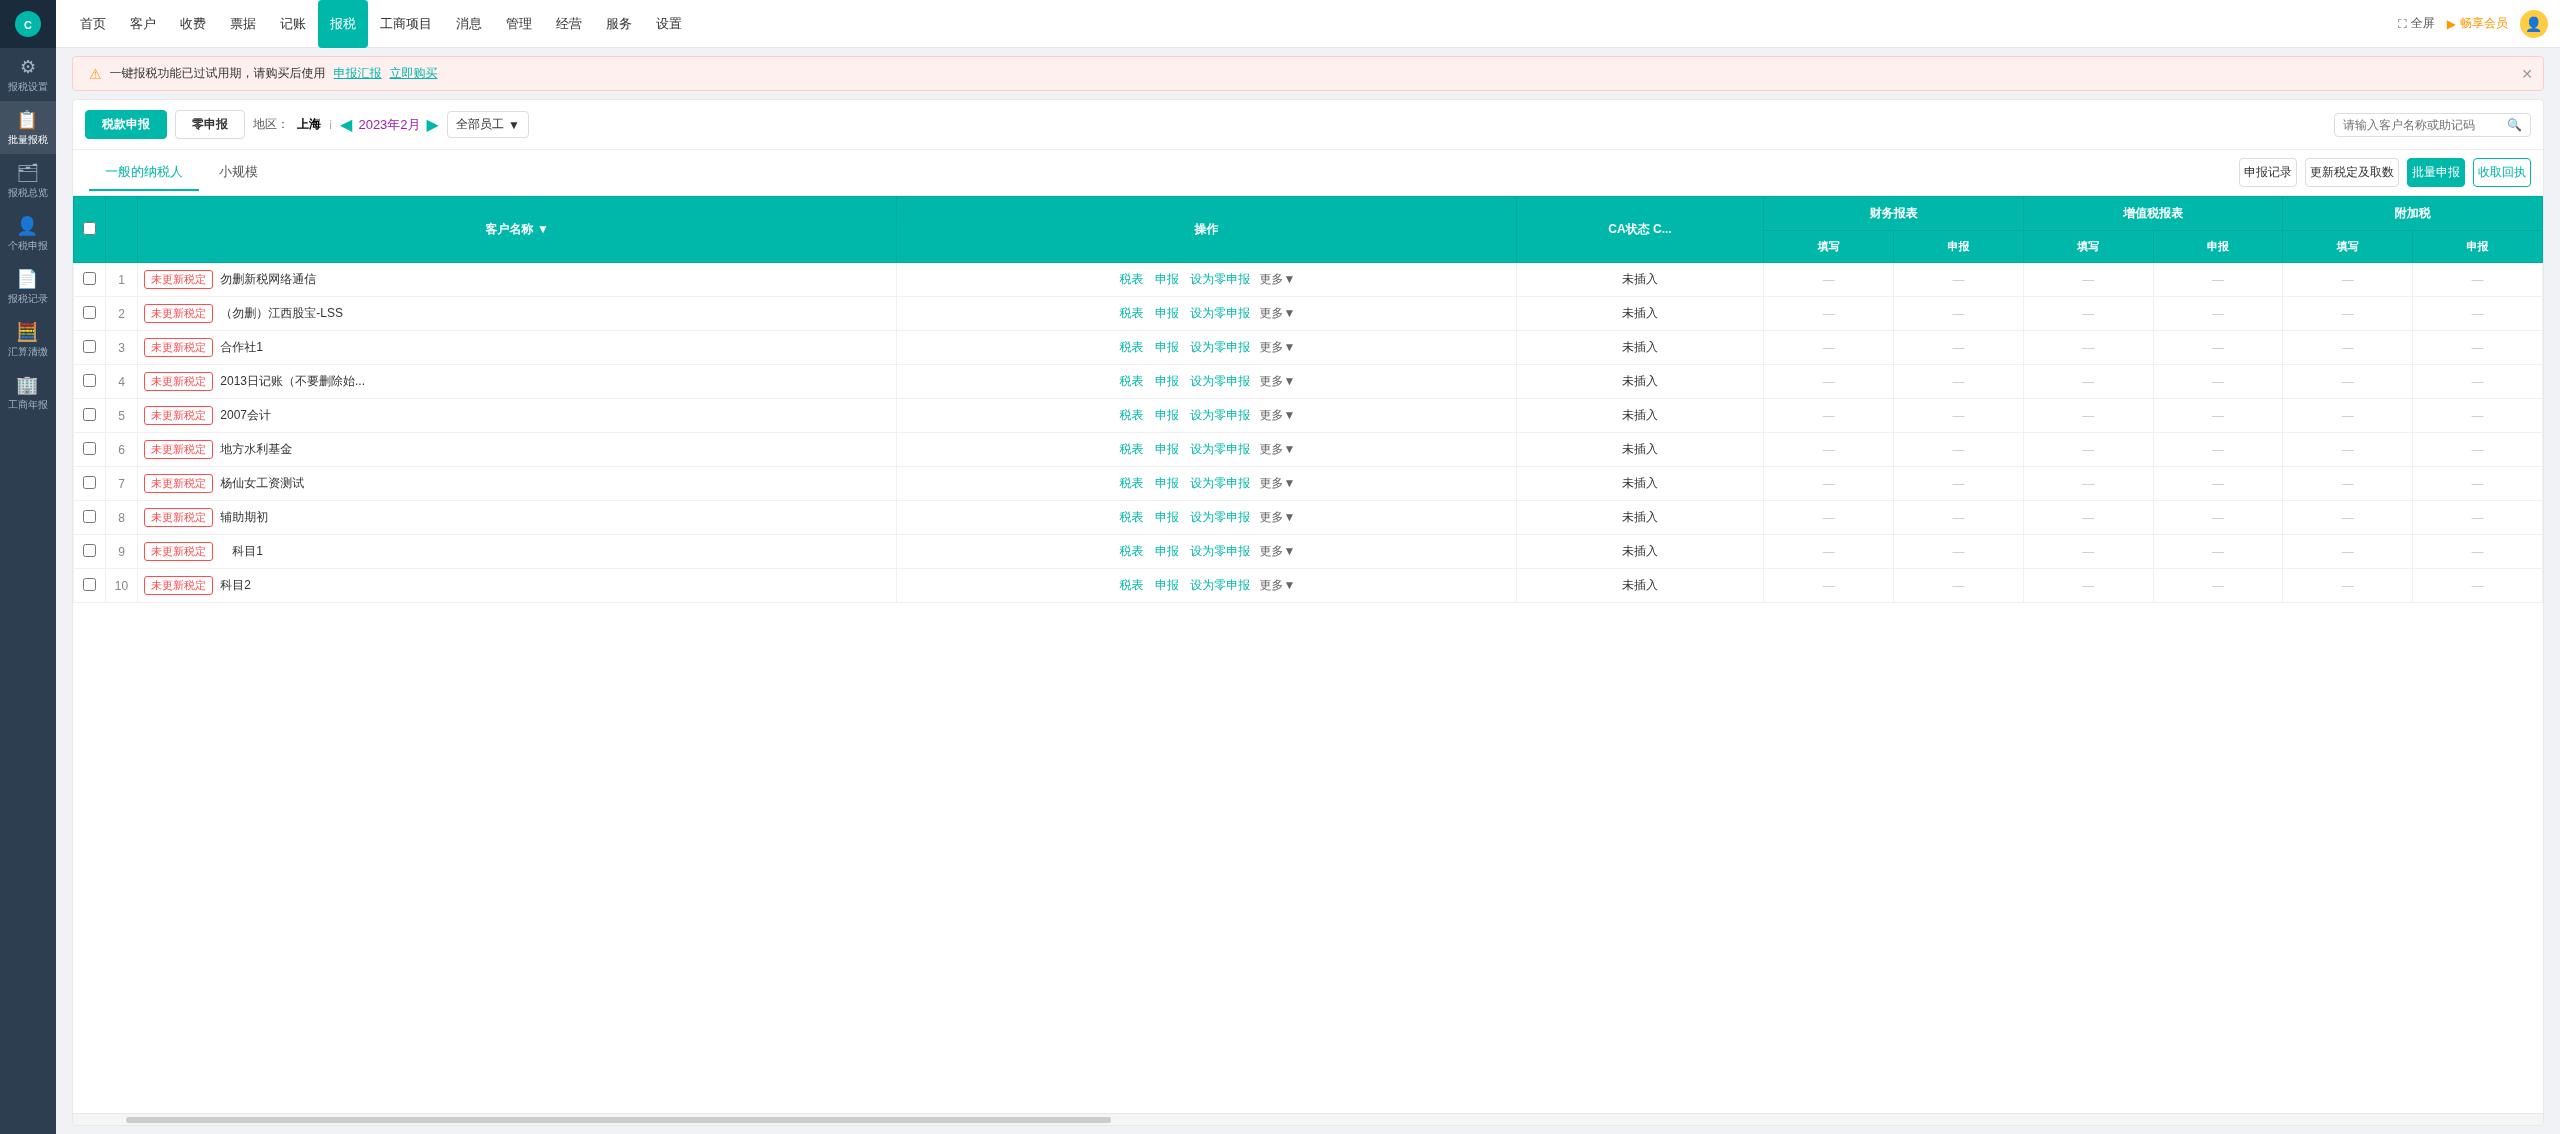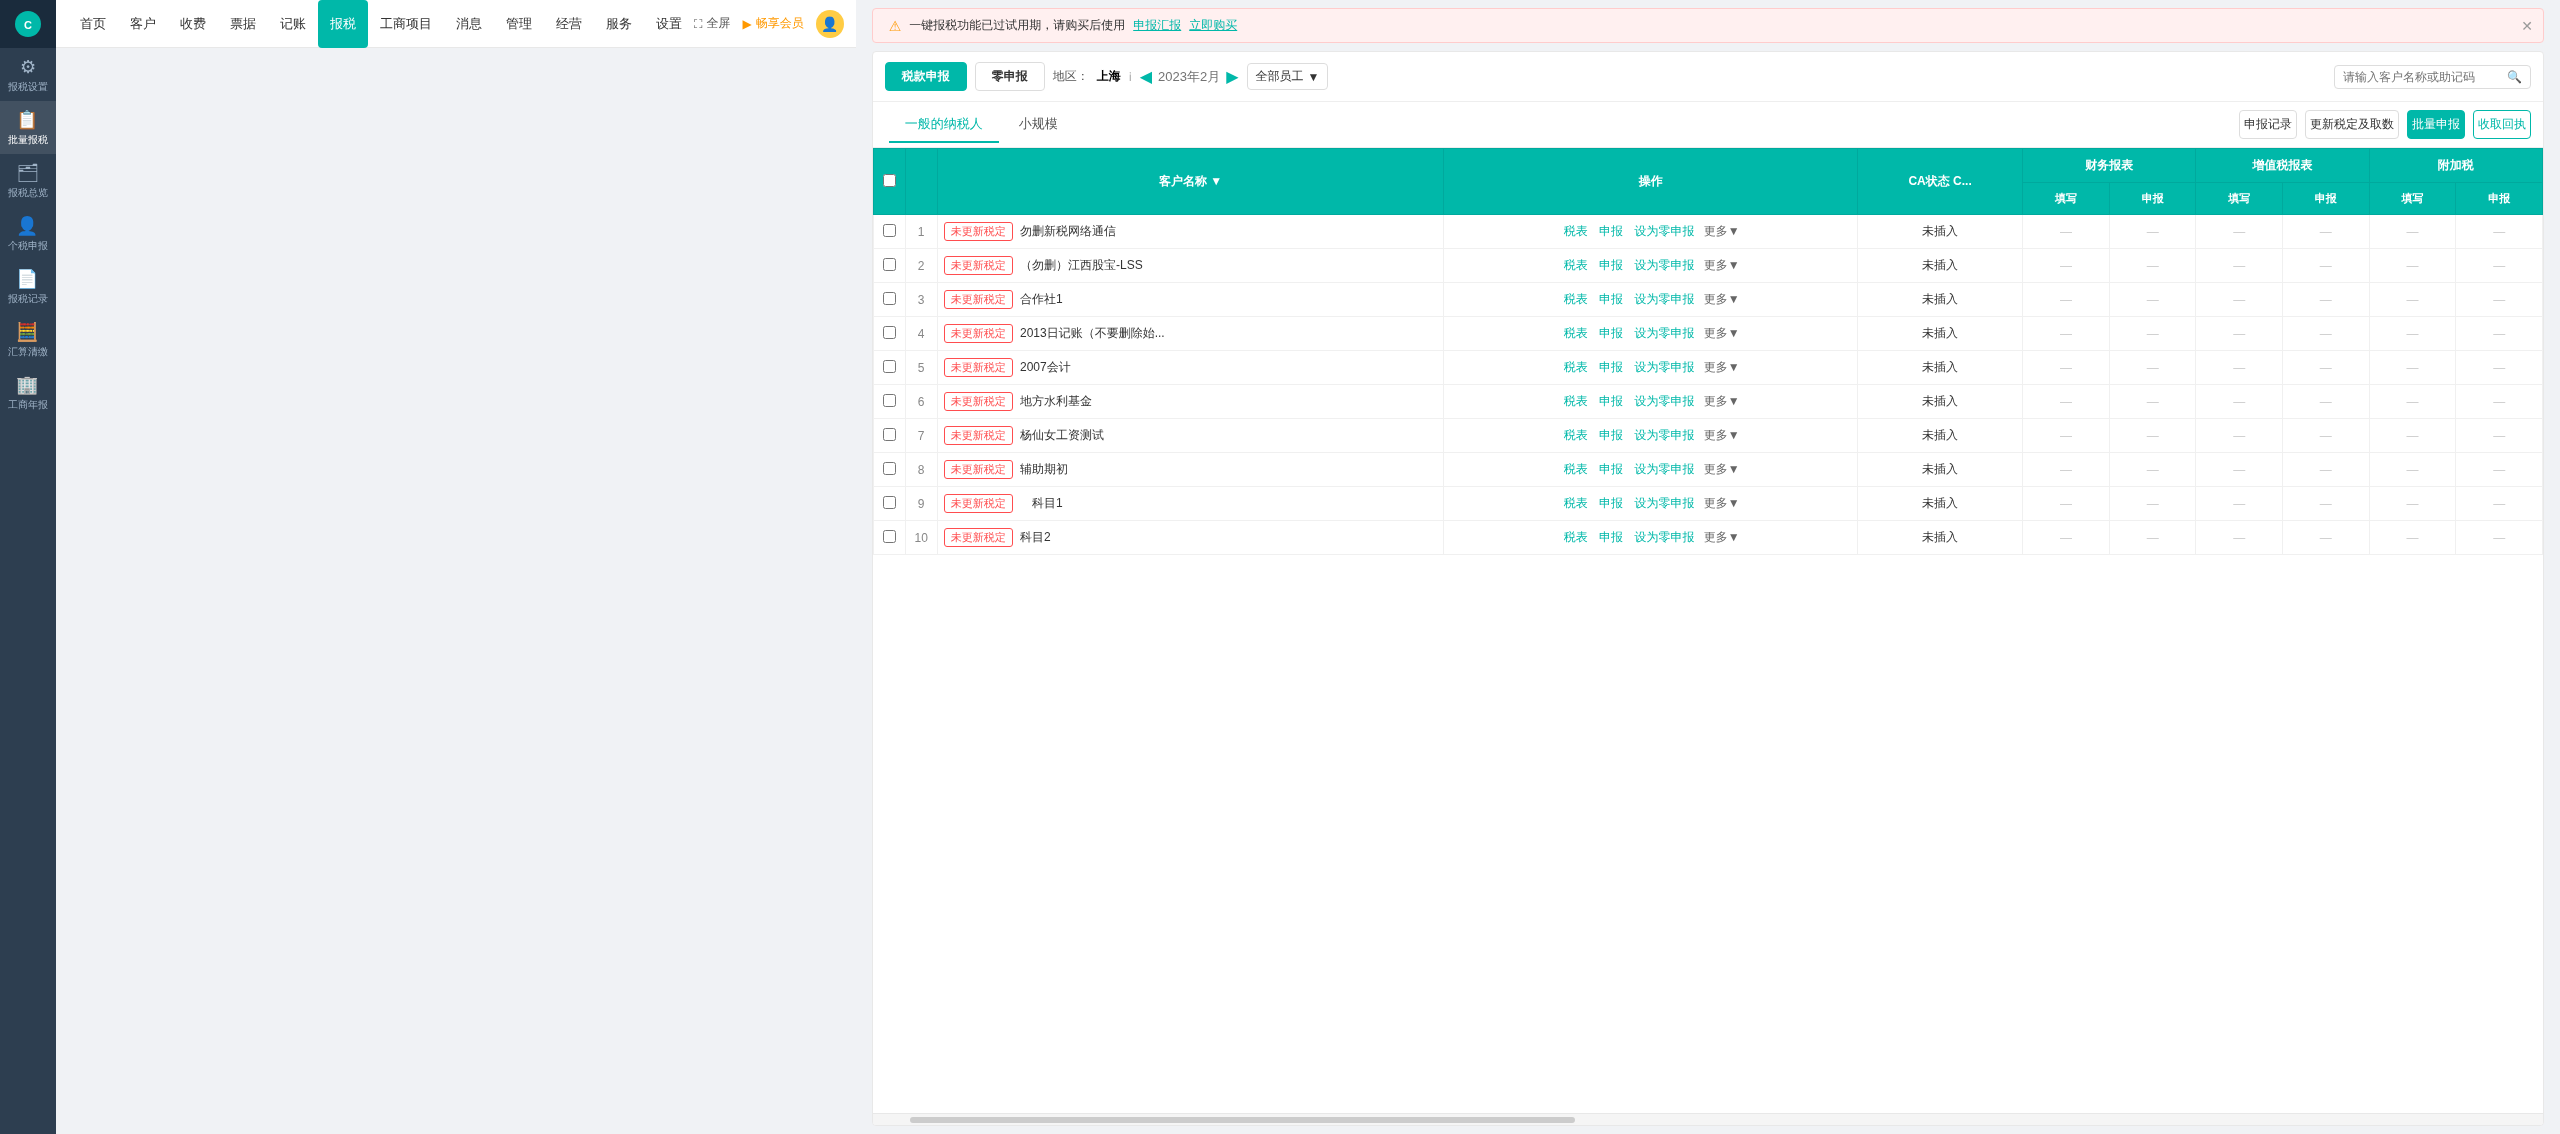--- a/index.html
+++ b/index.html
@@ -36,20 +36,21 @@
       text-align: center;
       gap: 3px;
     }
     .sidebar-item .icon { font-size: 18px; }
     .sidebar-item-label { font-size: 10px; line-height: 1.2; }
 
     
     .main-area {
       flex: 1;
       display: flex;
+      flex-direction: column;
       overflow: hidden;
     }
     .topnav {
       height: 48px;
       background: #fff;
       display: flex;
       align-items: center;
       padding: 0 12px;
       border-bottom: 1px solid #e8e8e8;
       flex-shrink: 0;
@@ -144,21 +145,21 @@
       color: #333;
       font-weight: bold;
     }
     .tab-btn.active {
       background: #00b8a9;
       color: #fff;
       border-color: #00b8a9;
     }
     .date-nav { display: flex; align-items: center; gap: 6px; }
     .date-nav-btn { cursor: pointer; color: #00b8a9; font-size: 16px; background: none; border: none; }
-    .date-text { font-size: 13px; color: #737373; }
+    .date-text { font-size: 13px; color: #a21caf; }
     .dept-select {
       border: 1px solid #ddd;
       border-radius: 4px;
       padding: 4px 8px;
       font-size: 12px;
       cursor: pointer;
       color: #333;
       display: flex;
       align-items: center;
       gap: 4px;

